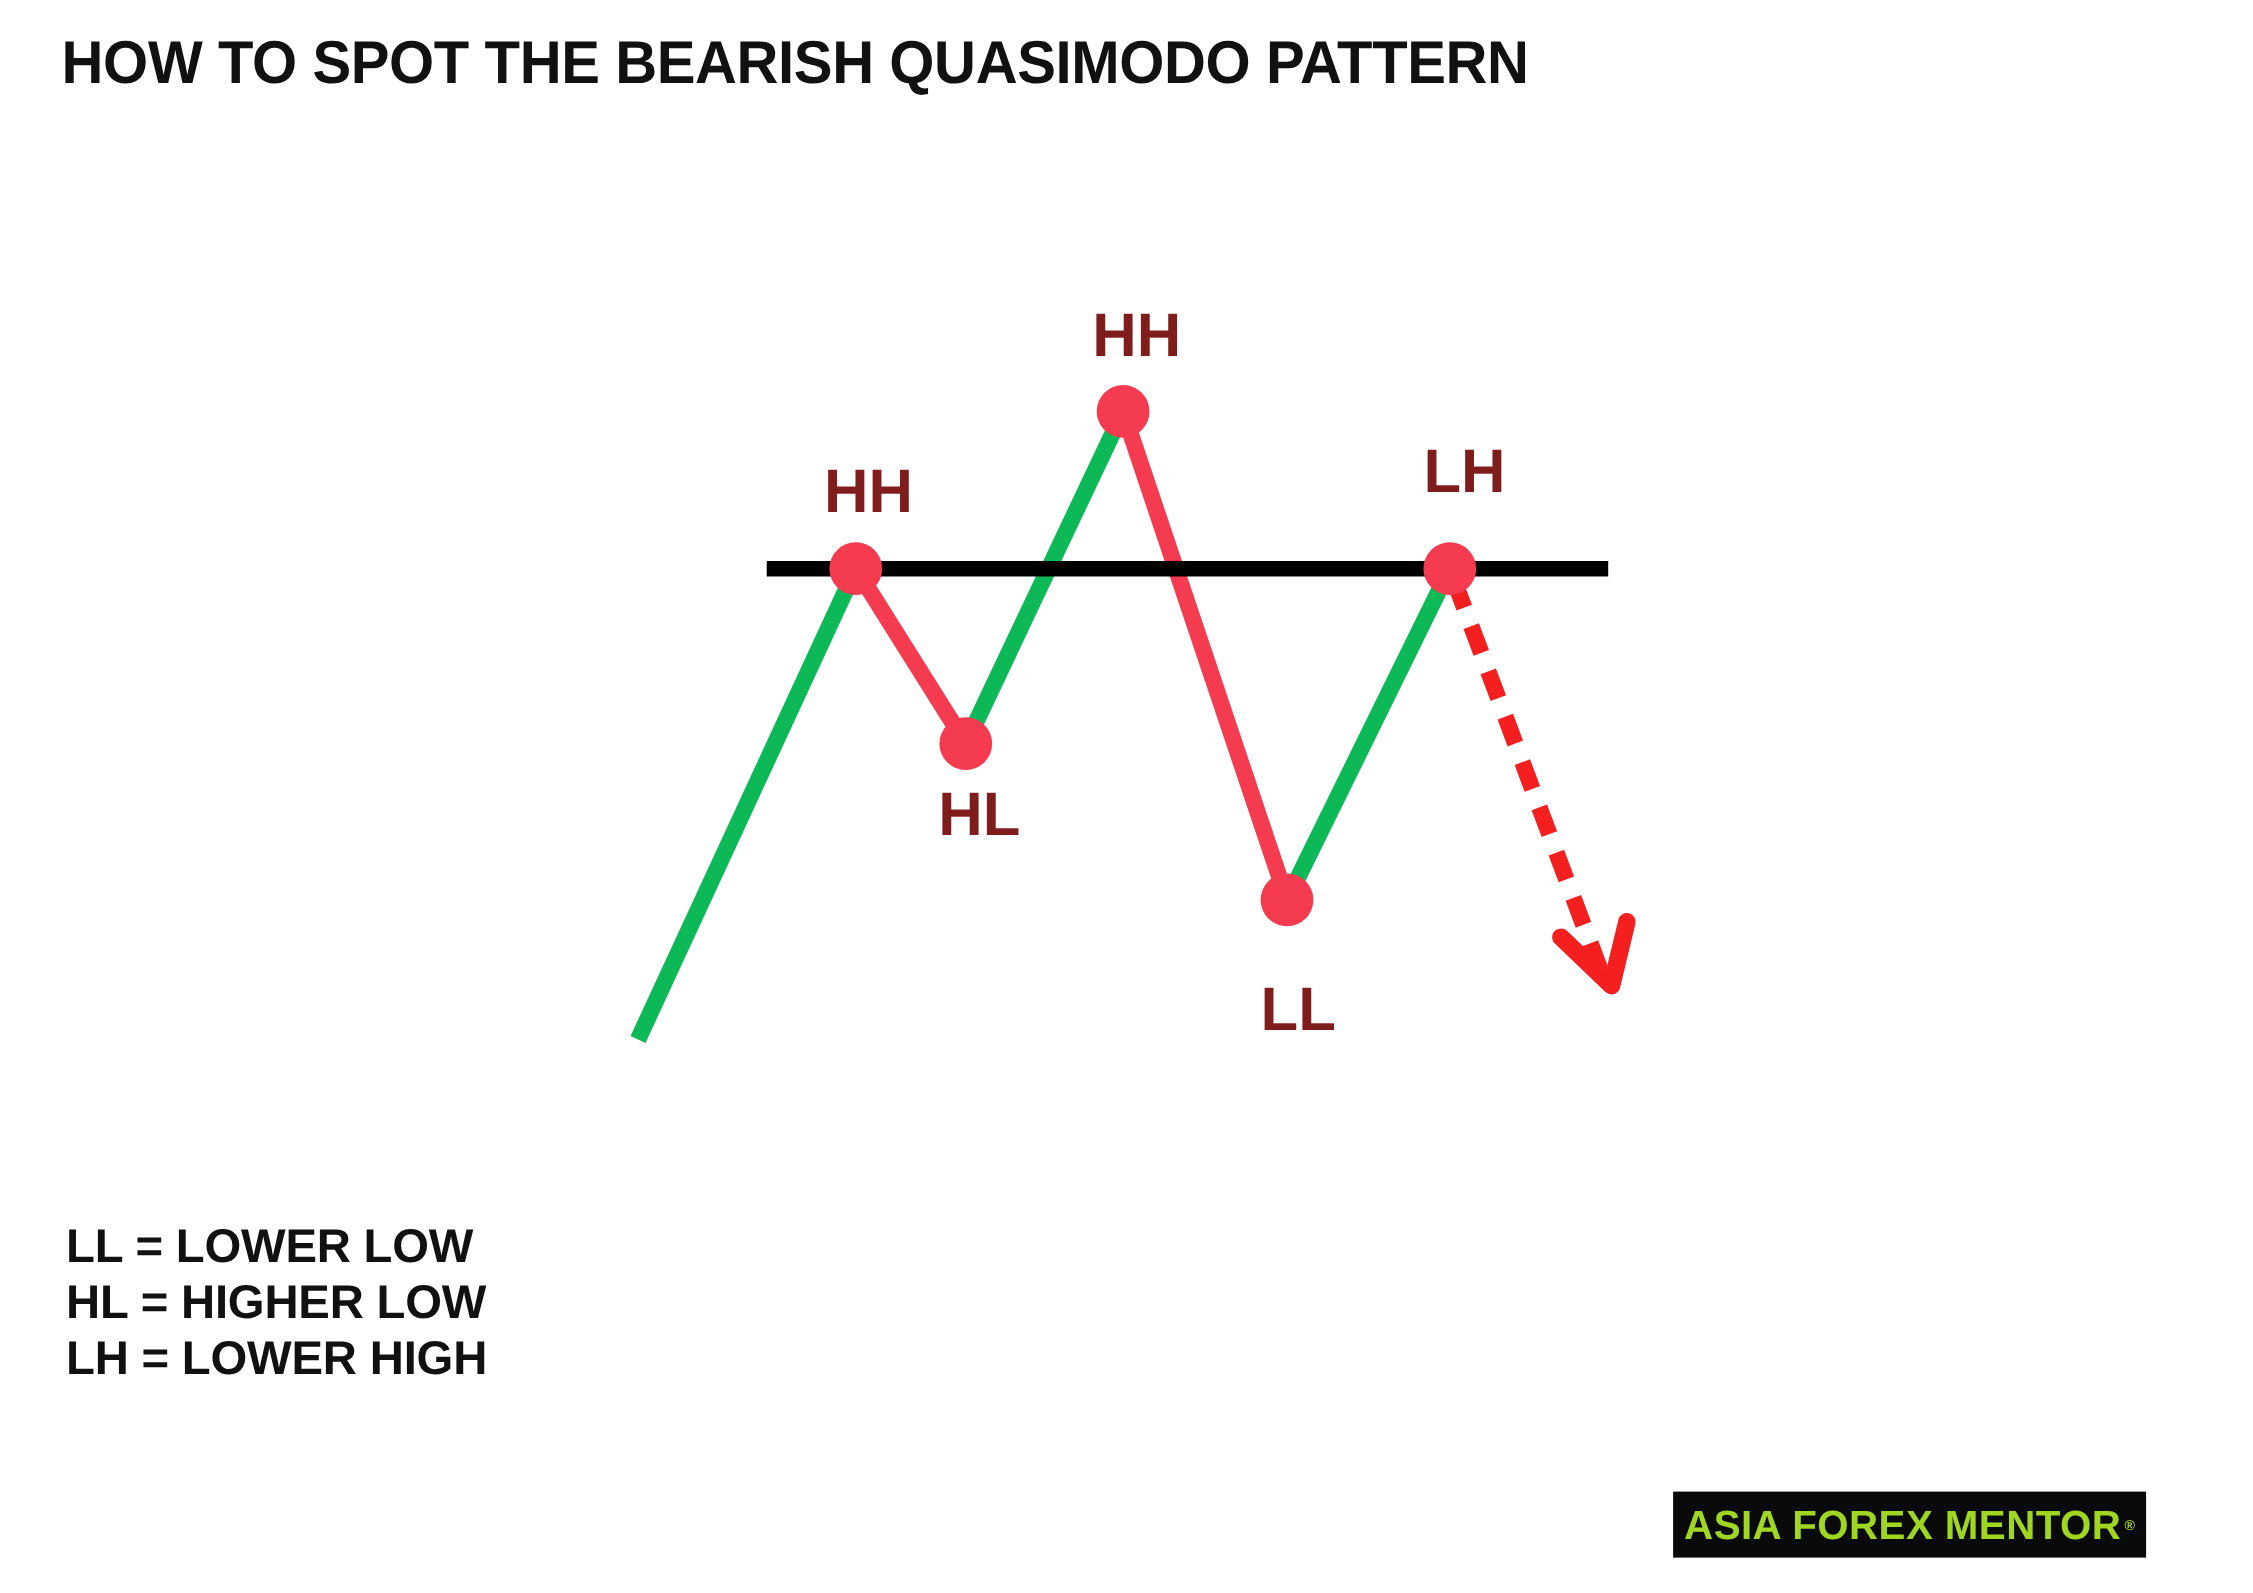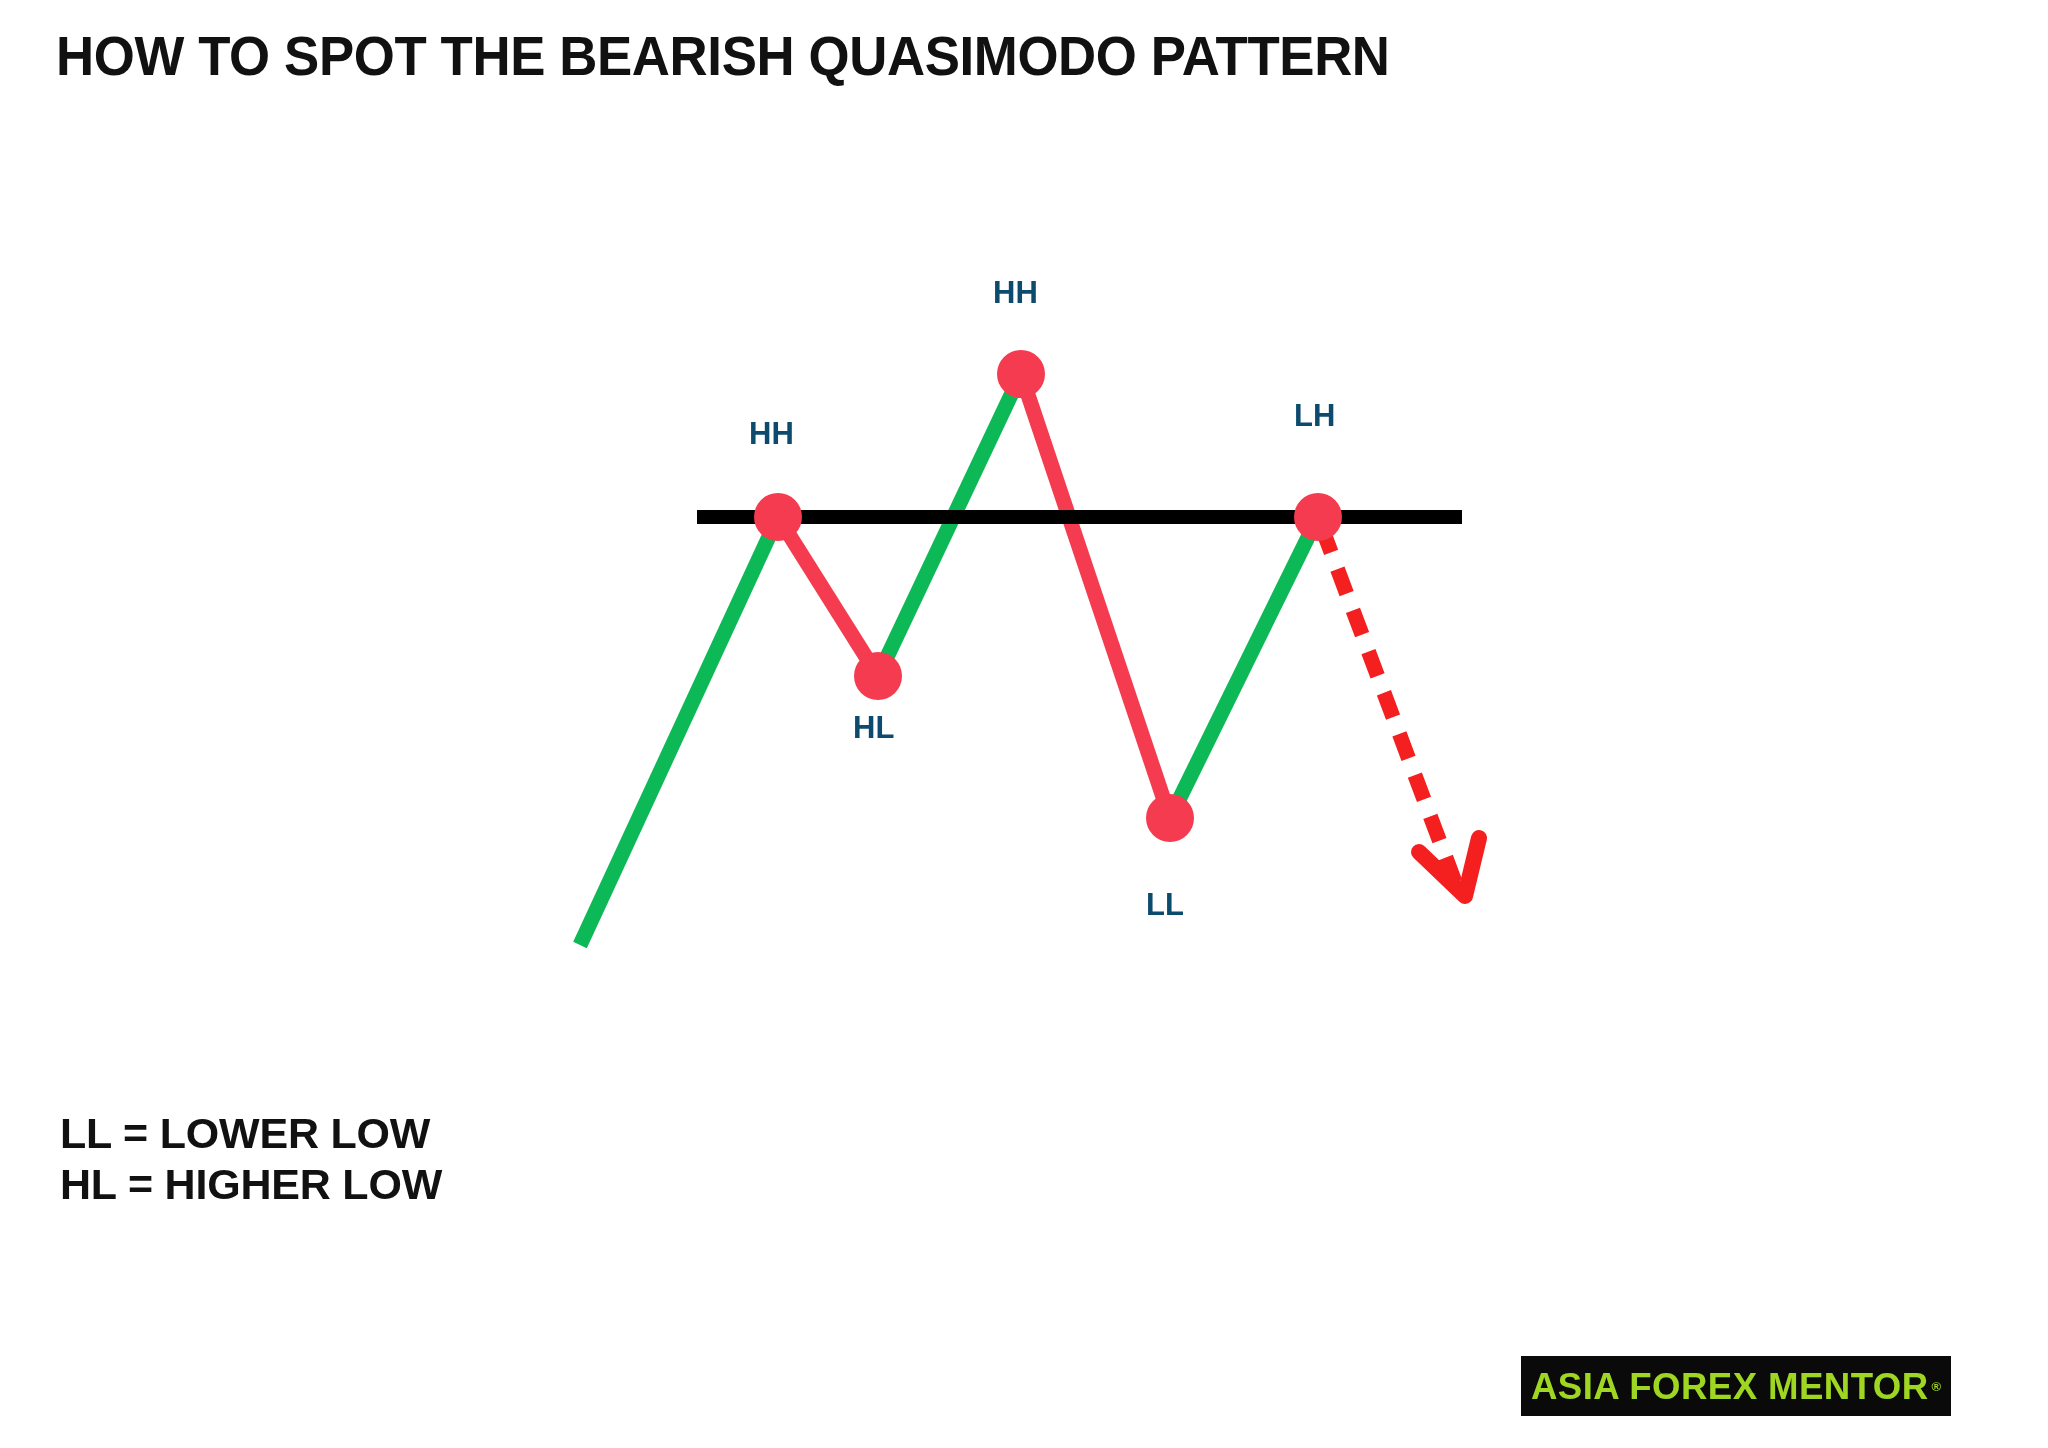--- a/index.html
+++ b/index.html
@@ -37,23 +37,23 @@
   #chart {
     position: absolute;
     left: 0;
     top: 0;
     width: 2048px;
     height: 1448px;
   }
   
   .pt-label {
     position: absolute;
-    font-size: 31px;
+    font-size: 56px;
     font-weight: 700;
-    color: #0c4a6e;
+    color: #7f1d1d;
     letter-spacing: 0px;
     white-space: nowrap;
     line-height: 1;
   }
   
   #legend {
     position: absolute;
     left: 60px;
     top: 1108px;
     font-size: 0;
@@ -132,20 +132,21 @@
 
   <div class="pt-label" style="left:749px; top:418px;">HH</div>
   <div class="pt-label" style="left:853px; top:712px;">HL</div>
   <div class="pt-label" style="left:993px; top:277px;">HH</div>
   <div class="pt-label" style="left:1146px; top:889px;">LL</div>
   <div class="pt-label" style="left:1294px; top:400px;">LH</div>
 
   <div id="legend">
     <div class="legend-row">LL = LOWER LOW</div>
     <div class="legend-row">HL = HIGHER LOW</div>
+    <div class="legend-row">LH = LOWER HIGH</div>
   </div>
 
   <div id="logo">
     <span id="logo-text">ASIA FOREX MENTOR</span>
       <span id="logo-reg">®</span>
   </div>
 
 </div>
 
 </body></html>

